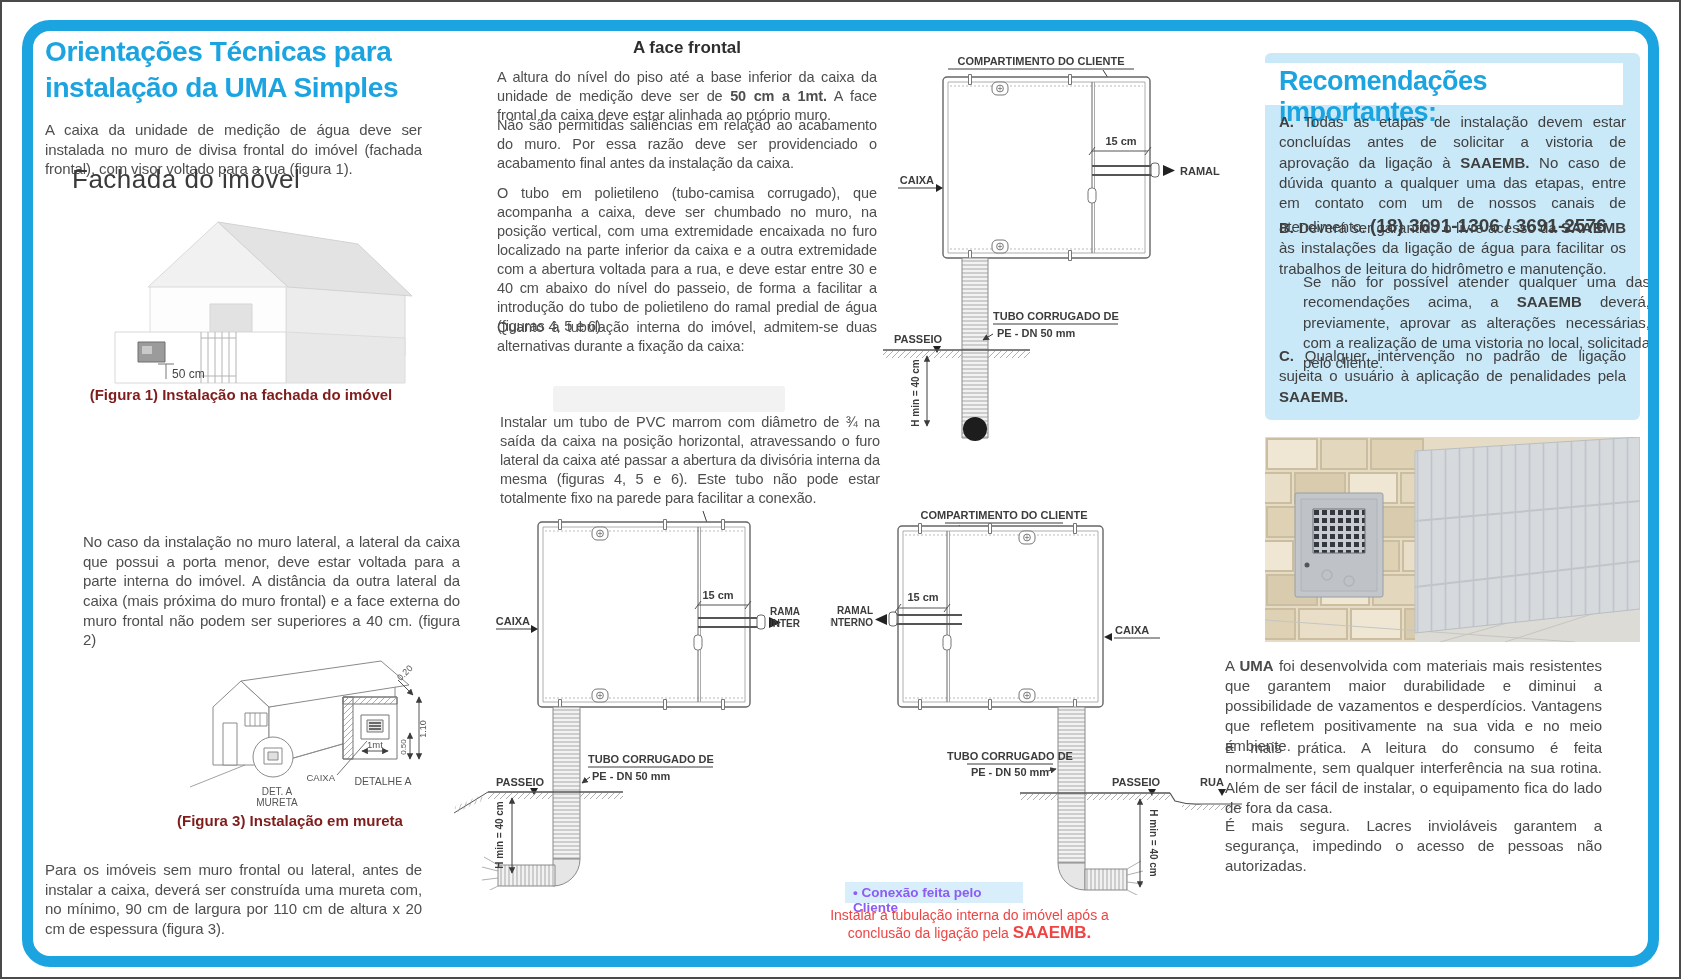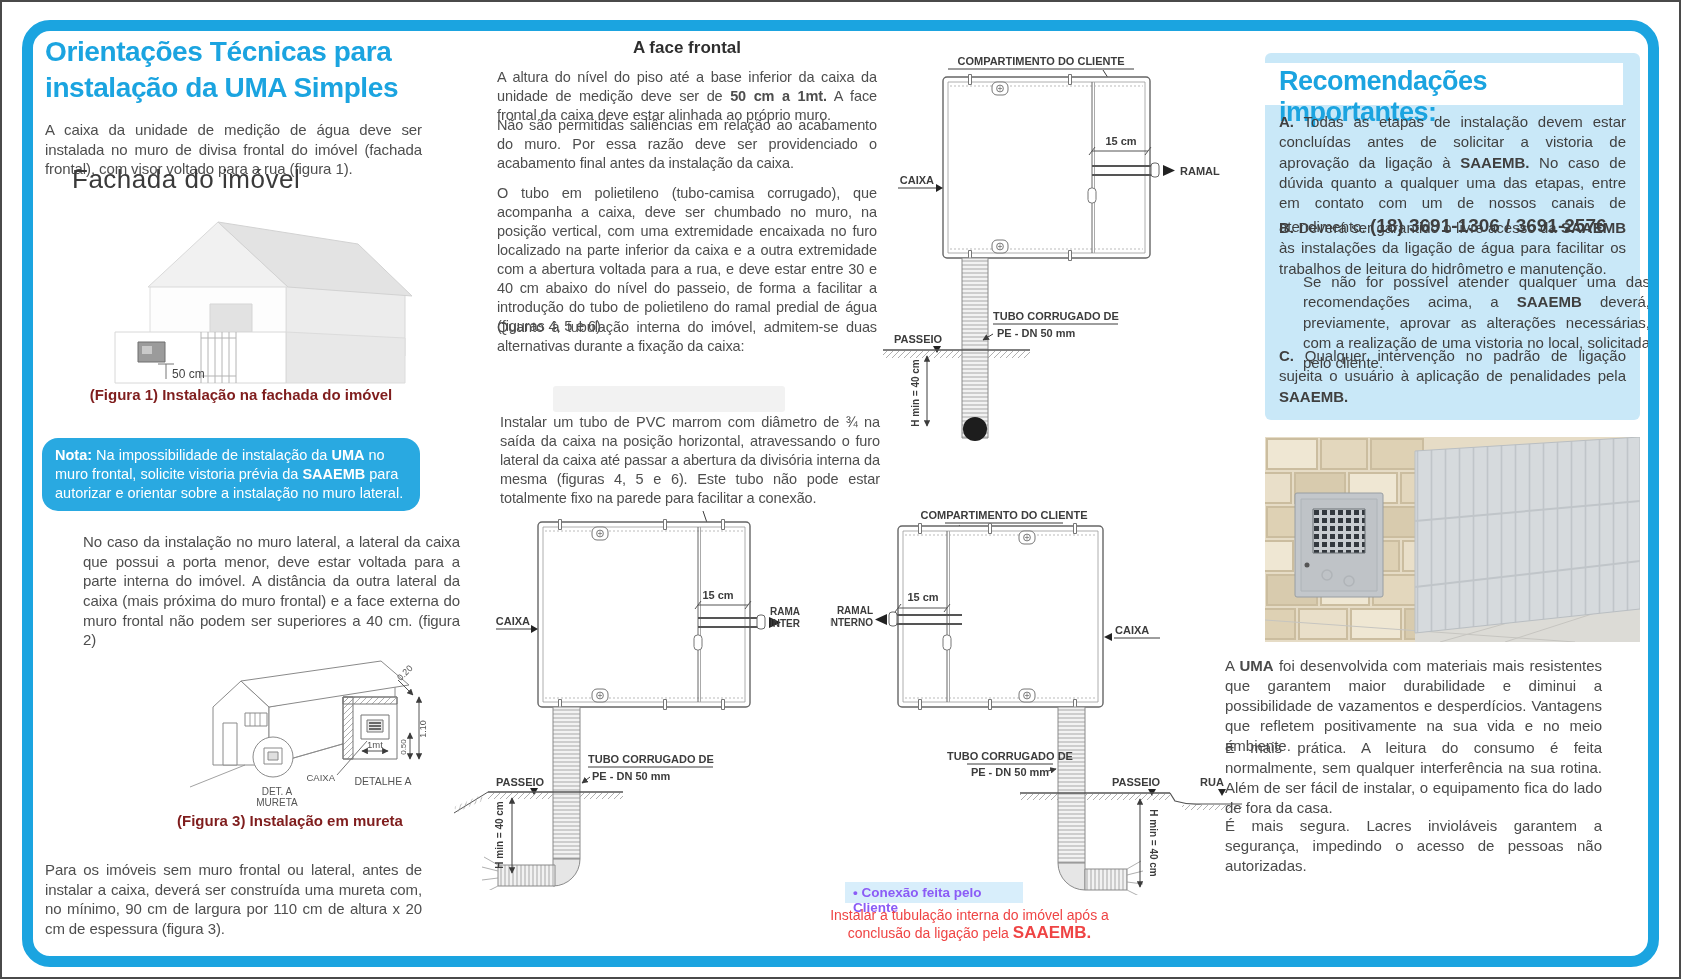--- a/index.html
+++ b/index.html
@@ -113,21 +113,20 @@
       <line x1="141" y1="152" x2="176" y2="152"></line>
         <line x1="141" y1="190" x2="176" y2="190"></line>
     </g>
     <line x1="106" y1="178" x2="106" y2="193" stroke="#777"></line>
     <line x1="98" y1="178" x2="114" y2="178" stroke="#777"></line>
     <text x="112" y="192" class="fl" style="font-size:12px;fill:#444;">50 cm</text>
   </svg>
 
   <div class="cap" style="left:60px;top:386px;width:362px;">(Figura 1) Instalação na fachada do imóvel</div>
 
-  <div class="nota"><span class="b">Nota: </span><span>Na impossibilidade de instalação da </span><span class="b">UMA</span><span> no muro frontal, solicite vistoria prévia da </span><span class="b">SAAEMB</span><span> para autorizar e orientar sobre a instalação no muro lateral.</span></div>
 
   <div class="p" style="left:45px;top:532px;width:377px;font-size:15px;margin-left:38px;">No caso da instalação no muro lateral, a lateral da caixa que possui a porta menor, deve estar voltada para a parte interna do imóvel. A distância da outra lateral da caixa (mais próxima do muro frontal) e a face externa do muro frontal não podem ser superiores a 40 cm. (figura 2)</div>
 
   <svg class="abs" style="left:185px;top:645px;" width="250" height="165" viewBox="0 0 250 165">
     <g fill="#ffffff" stroke="#8a8a8a" stroke-width="1">
       <polygon points="28,62 56,36 84,62 84,120 28,120"></polygon>
       <polygon points="84,62 210,38 210,84 84,120"></polygon>
       <polygon points="56,36 196,16 224,40 84,62"></polygon>
       <rect x="38" y="78" width="14" height="42"></rect>
       <rect x="60" y="68" width="22" height="13"></rect>

